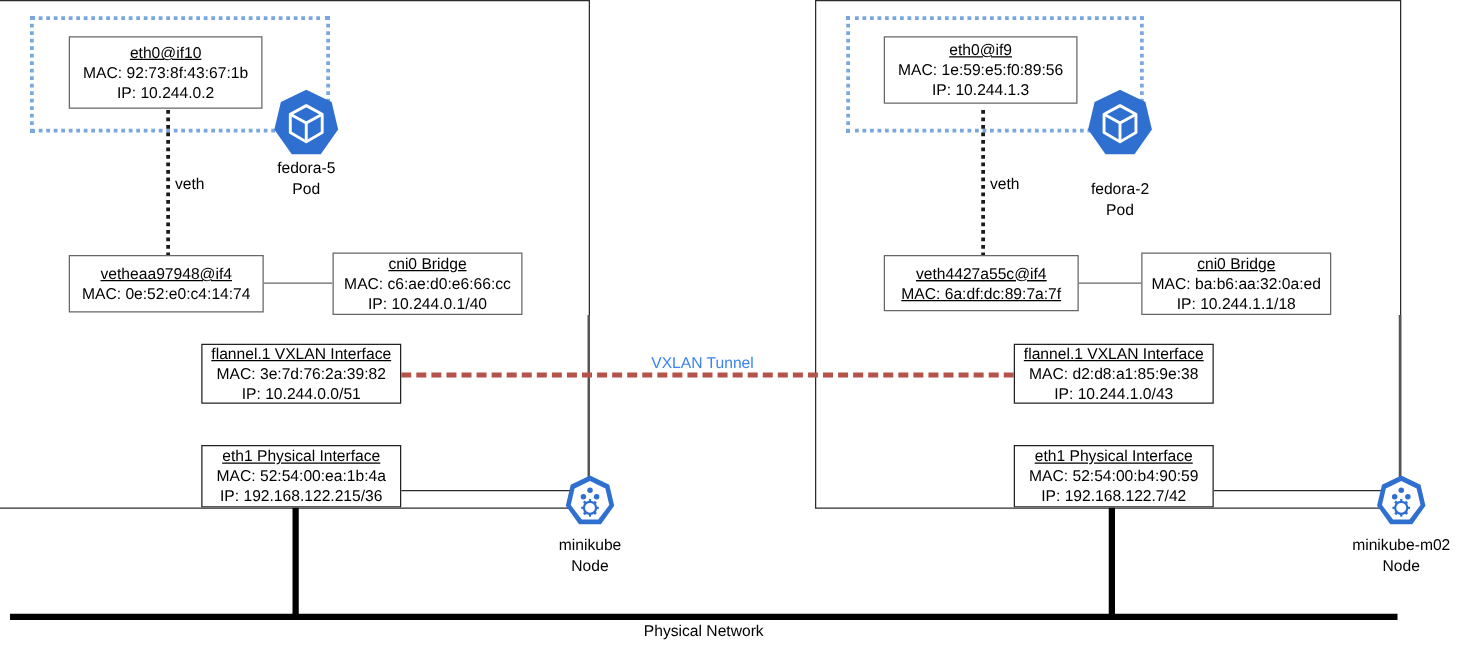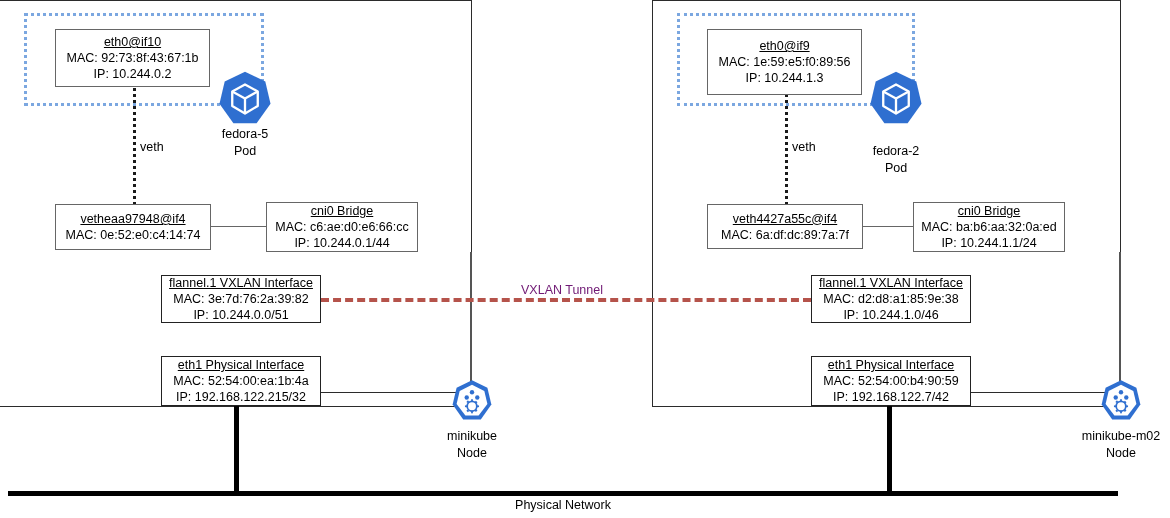--- a/index.html
+++ b/index.html
@@ -97,21 +97,21 @@
   
   .vxlan-line {
     position: absolute;
     height: 0;
     border-top: 4px dashed #b5534b;
     z-index: 3;
   }
   .vxlan-label {
     position: absolute;
     font-size: 12.5px;
-    color: #701a75;
+    color: #3b82f6;
     white-space: nowrap;
     z-index: 5;
   }
 
   
   .phys-bar {
     position: absolute;
     background: #000000;
     height: 5px;
     z-index: 4;
@@ -162,71 +162,71 @@
   <div class="iface-box" style="left:55px; top:204px; width:156px; height:46px; font-size:12.5px;justify-content:center;">
     <div class="ib-title">vetheaa97948@if4</div>
     <div class="ib-line">MAC: 0e:52:e0:c4:14:74</div>
   </div>
 
   <div class="hline" style="left:211px; top:226px; width:55px;"></div>
 
   <div class="iface-box" style="left:266px; top:202px; width:152px; height:50px; font-size:12.5px;">
     <div class="ib-title">cni0 Bridge</div>
     <div class="ib-line">MAC: c6:ae:d0:e6:66:cc</div>
-    <div class="ib-line">IP: 10.244.0.1/44</div>
+    <div class="ib-line">IP: 10.244.0.1/40</div>
   </div>
 
   <div class="iface-box dark" style="left:161px; top:275px; width:160px; height:48px; font-size:12.5px;">
     <div class="ib-title">flannel.1 VXLAN Interface</div>
     <div class="ib-line">MAC: 3e:7d:76:2a:39:82</div>
     <div class="ib-line">IP: 10.244.0.0/51</div>
   </div>
 
   <div class="iface-box dark" style="left:161px; top:356px; width:160px; height:50px; font-size:12.5px;">
     <div class="ib-title">eth1 Physical Interface</div>
     <div class="ib-line">MAC: 52:54:00:ea:1b:4a</div>
-    <div class="ib-line">IP: 192.168.122.215/32</div>
+    <div class="ib-line">IP: 192.168.122.215/36</div>
   </div>
 
   <div class="vline-thin" style="left:470px; top:252px; width:1.6px; height:140px;"></div>
 
   <div class="hline" style="left:321px; top:392px; width:150px; background:#2b2b2b;"></div>
 
   <div class="vline-thick" style="left:234px; top:406px; height:89px;"></div>
 
   <div class="node-box" style="left:652px; top:0px; width:469px; height:407px;"></div>
 
   <div class="pod-boundary" style="left:677px; top:13px; width:238px; height:93px;"></div>
 
-  <div class="iface-box" style="left:707px; top:29px; width:155px; height:66px; font-size:12.5px;">
+  <div class="iface-box" style="left:707px; top:29px; width:155px; height:54px; font-size:12.5px;">
     <div class="ib-title">eth0@if9</div>
     <div class="ib-line">MAC: 1e:59:e5:f0:89:56</div>
     <div class="ib-line">IP: 10.244.1.3</div>
   </div>
 
   <div class="veth-dotted" style="left:785px; top:88px; height:117px;"></div>
   <div class="veth-label" style="left:792px; top:140px;">veth</div>
 
-  <div class="iface-box" style="left:707px; top:204px; width:156px; height:45px; font-size:12.5px;">
+  <div class="iface-box" style="left:707px; top:204px; width:156px; height:45px; font-size:12.5px;text-decoration:underline;">
     <div class="ib-title">veth4427a55c@if4</div>
     <div class="ib-line">MAC: 6a:df:dc:89:7a:7f</div>
   </div>
 
   <div class="hline" style="left:863px; top:226px; width:50px;"></div>
 
   <div class="iface-box" style="left:913px; top:202px; width:152px; height:50px; font-size:12.5px;">
     <div class="ib-title">cni0 Bridge</div>
     <div class="ib-line">MAC: ba:b6:aa:32:0a:ed</div>
-    <div class="ib-line">IP: 10.244.1.1/24</div>
+    <div class="ib-line">IP: 10.244.1.1/18</div>
   </div>
 
   <div class="iface-box dark" style="left:811px; top:275px; width:160px; height:48px; font-size:12.5px;">
     <div class="ib-title">flannel.1 VXLAN Interface</div>
     <div class="ib-line">MAC: d2:d8:a1:85:9e:38</div>
-    <div class="ib-line">IP: 10.244.1.0/46</div>
+    <div class="ib-line">IP: 10.244.1.0/43</div>
   </div>
 
   <div class="iface-box dark" style="left:811px; top:356px; width:160px; height:50px; font-size:12.5px;">
     <div class="ib-title">eth1 Physical Interface</div>
     <div class="ib-line">MAC: 52:54:00:b4:90:59</div>
     <div class="ib-line">IP: 192.168.122.7/42</div>
   </div>
 
   <div class="vline-thin" style="left:1119px; top:252px; width:1.6px; height:140px;"></div>
 

